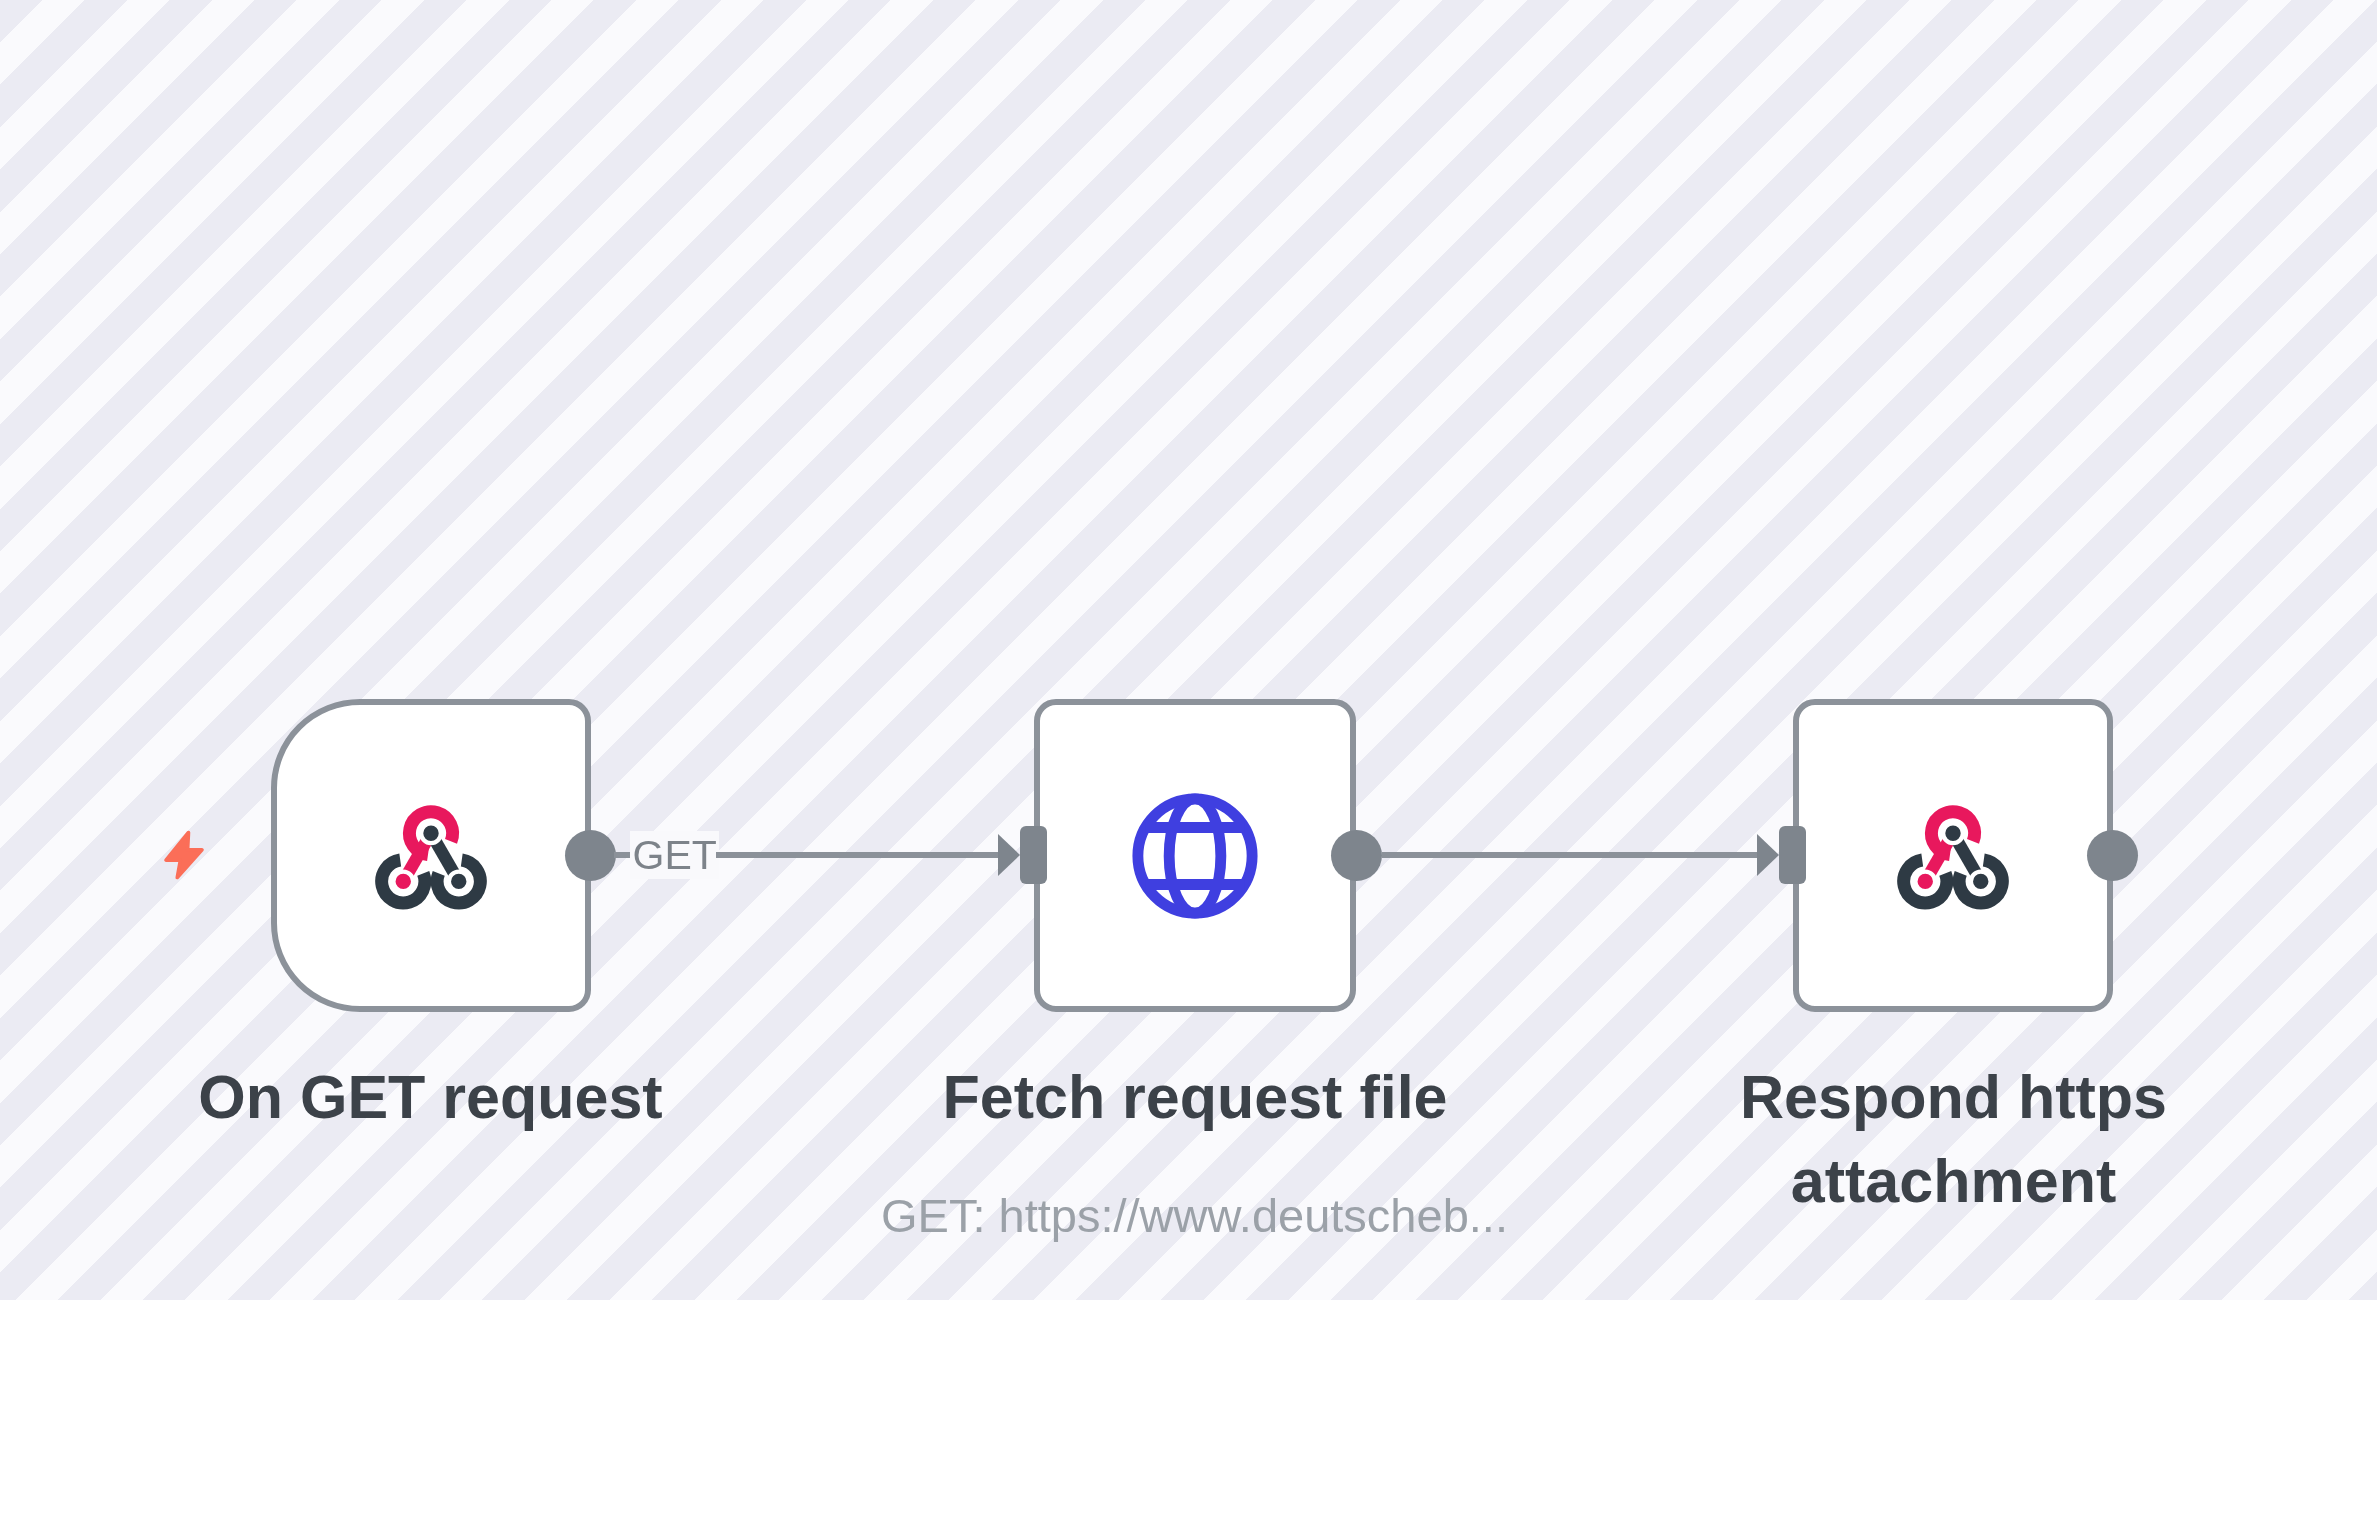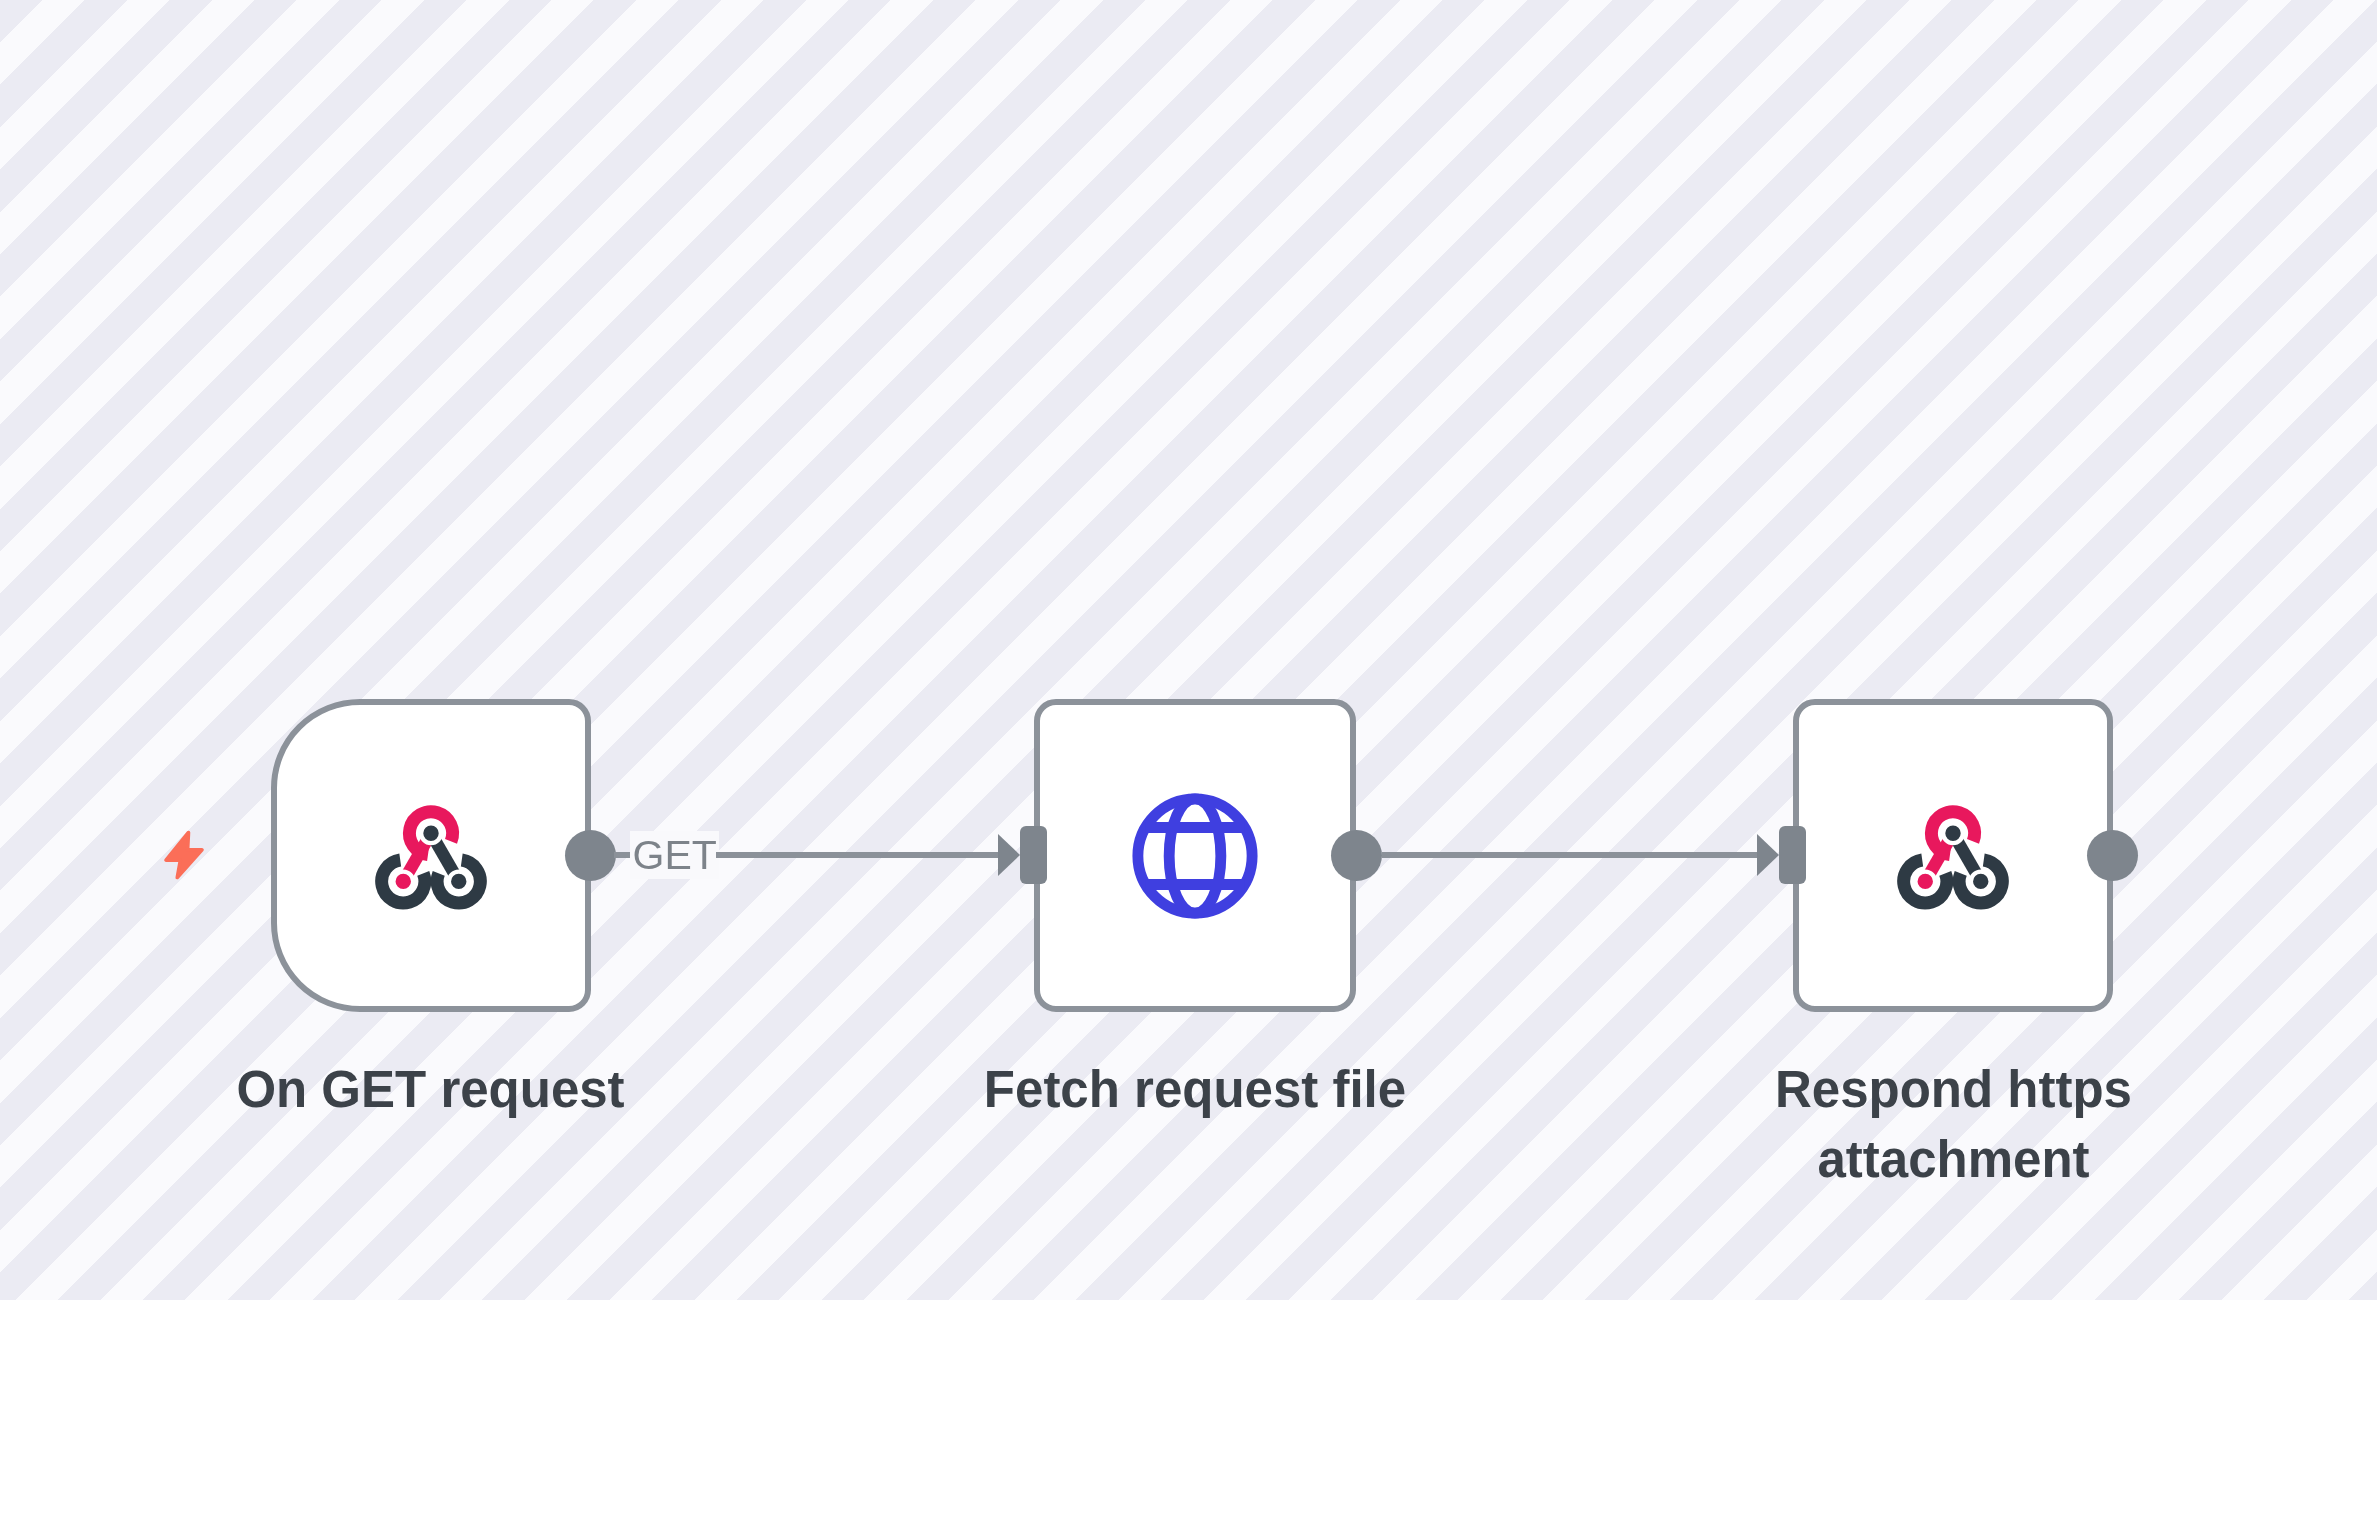--- a/index.html
+++ b/index.html
@@ -97,21 +97,21 @@
     color: #7d838a;
     background: #f9f9fc;
     padding: 0 2.6px;
   }
 
   .node-title {
     position: absolute;
     top: 1055px;
     width: 511px;
     text-align: center;
-    font-size: 51px;
+    font-size: 61px;
     line-height: 1.38;
     font-weight: 600;
     color: #3c4249;
   }
   .title-1 { left: 175px; }
   .title-2 { left: 914px; width: 562px; }
   .title-3 { left: 1698px; }
 
   .node-subtitle {
     position: absolute;
@@ -176,16 +176,17 @@
   <div class="wire wire-mid-1"></div>
   <div class="in-arrow in-arrow-1"></div>
   <div class="in-bar in-bar-1"></div>
 
   <div class="wire wire-mid-2"></div>
   <div class="in-arrow in-arrow-2"></div>
   <div class="in-bar in-bar-2"></div>
 
   <div class="node-title title-1">On GET request</div>
   <div class="node-title title-2">Fetch request file</div>
+  <div class="node-subtitle">GET: https://www.deutscheb...</div>
   <div class="node-title title-3">Respond https attachment</div>
 
 </div>
 
 
 </body></html>

